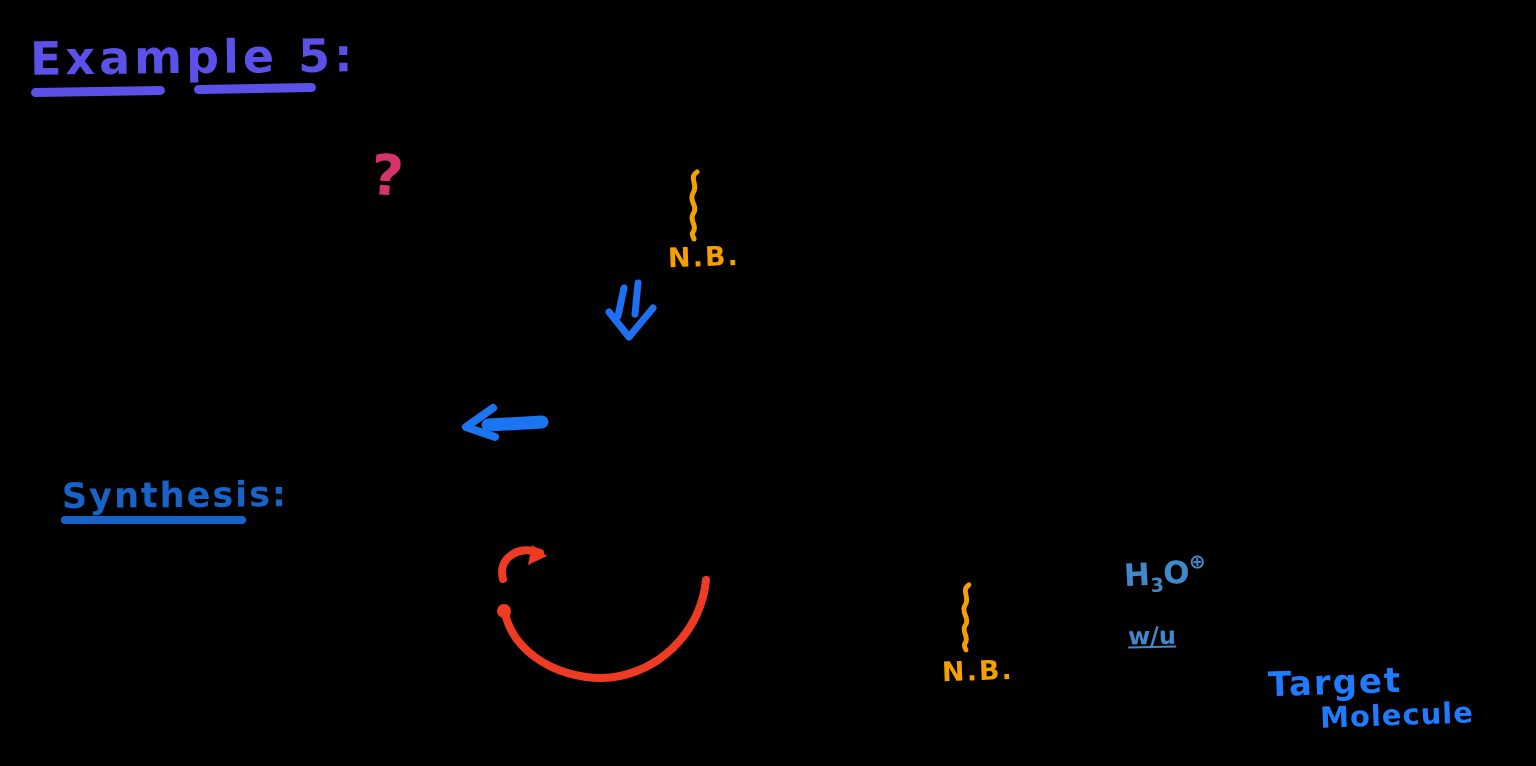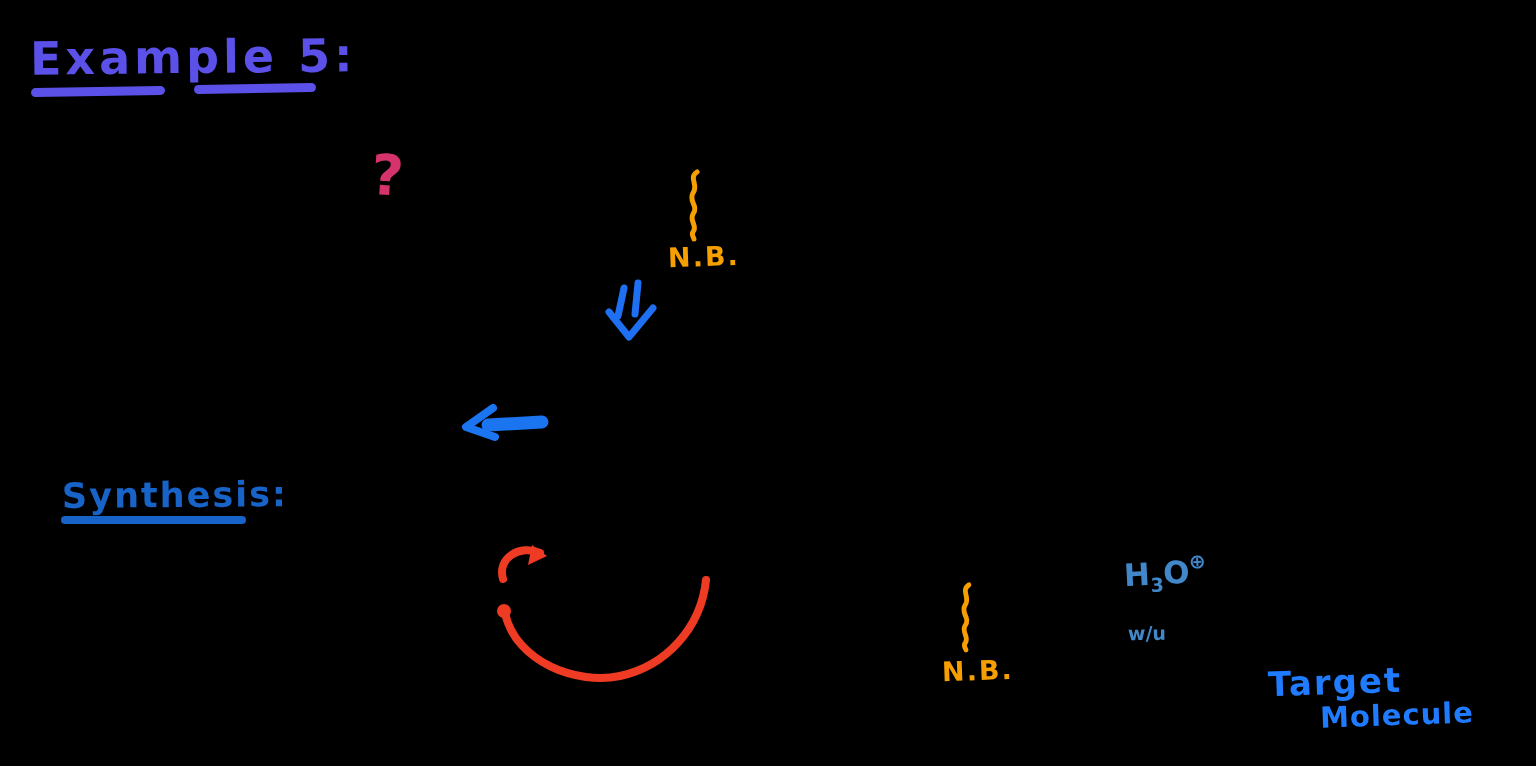--- a/index.html
+++ b/index.html
@@ -43,22 +43,23 @@
     letter-spacing: 2px;
     transform: rotate(-0.5deg);
   }
   .hydronium {
     font-size: 31px;
     transform: rotate(-3deg);
   }
   .hydronium sub { font-size: 19px; }
   .hydronium sup { font-size: 20px; vertical-align: 14px; }
   .workup {
-    font-size: 19px;
+    font-size: 24px;
     transform: rotate(-1deg);
+    text-decoration: underline;
   }
   .target-line1 {
     font-size: 34px;
     letter-spacing: 2px;
     transform: rotate(-2deg);
   }
   .target-line2 {
     font-size: 29px;
     letter-spacing: 1px;
     transform: rotate(-2deg);

